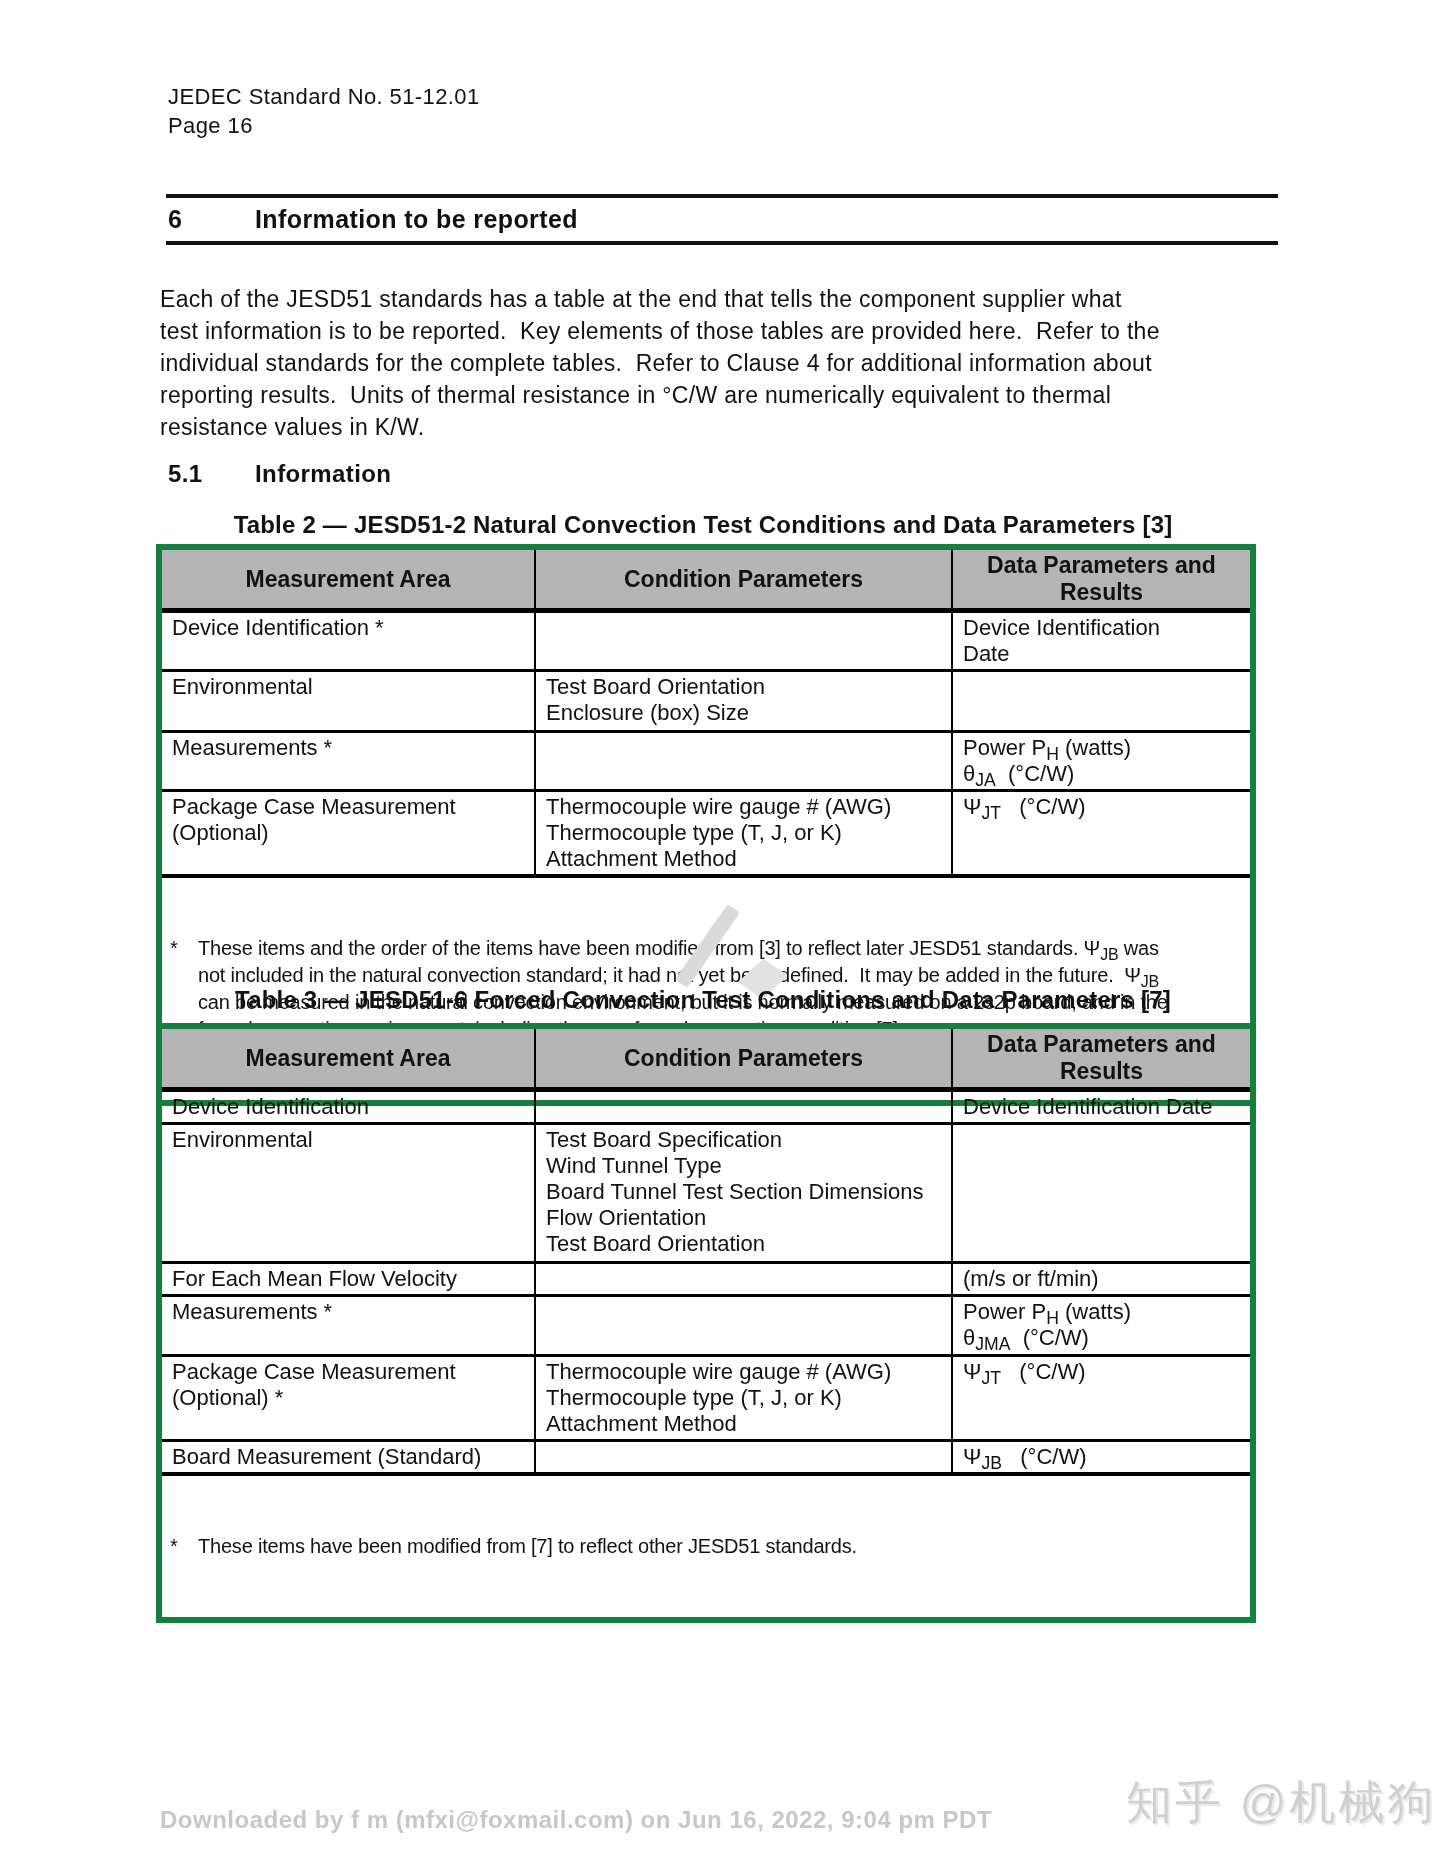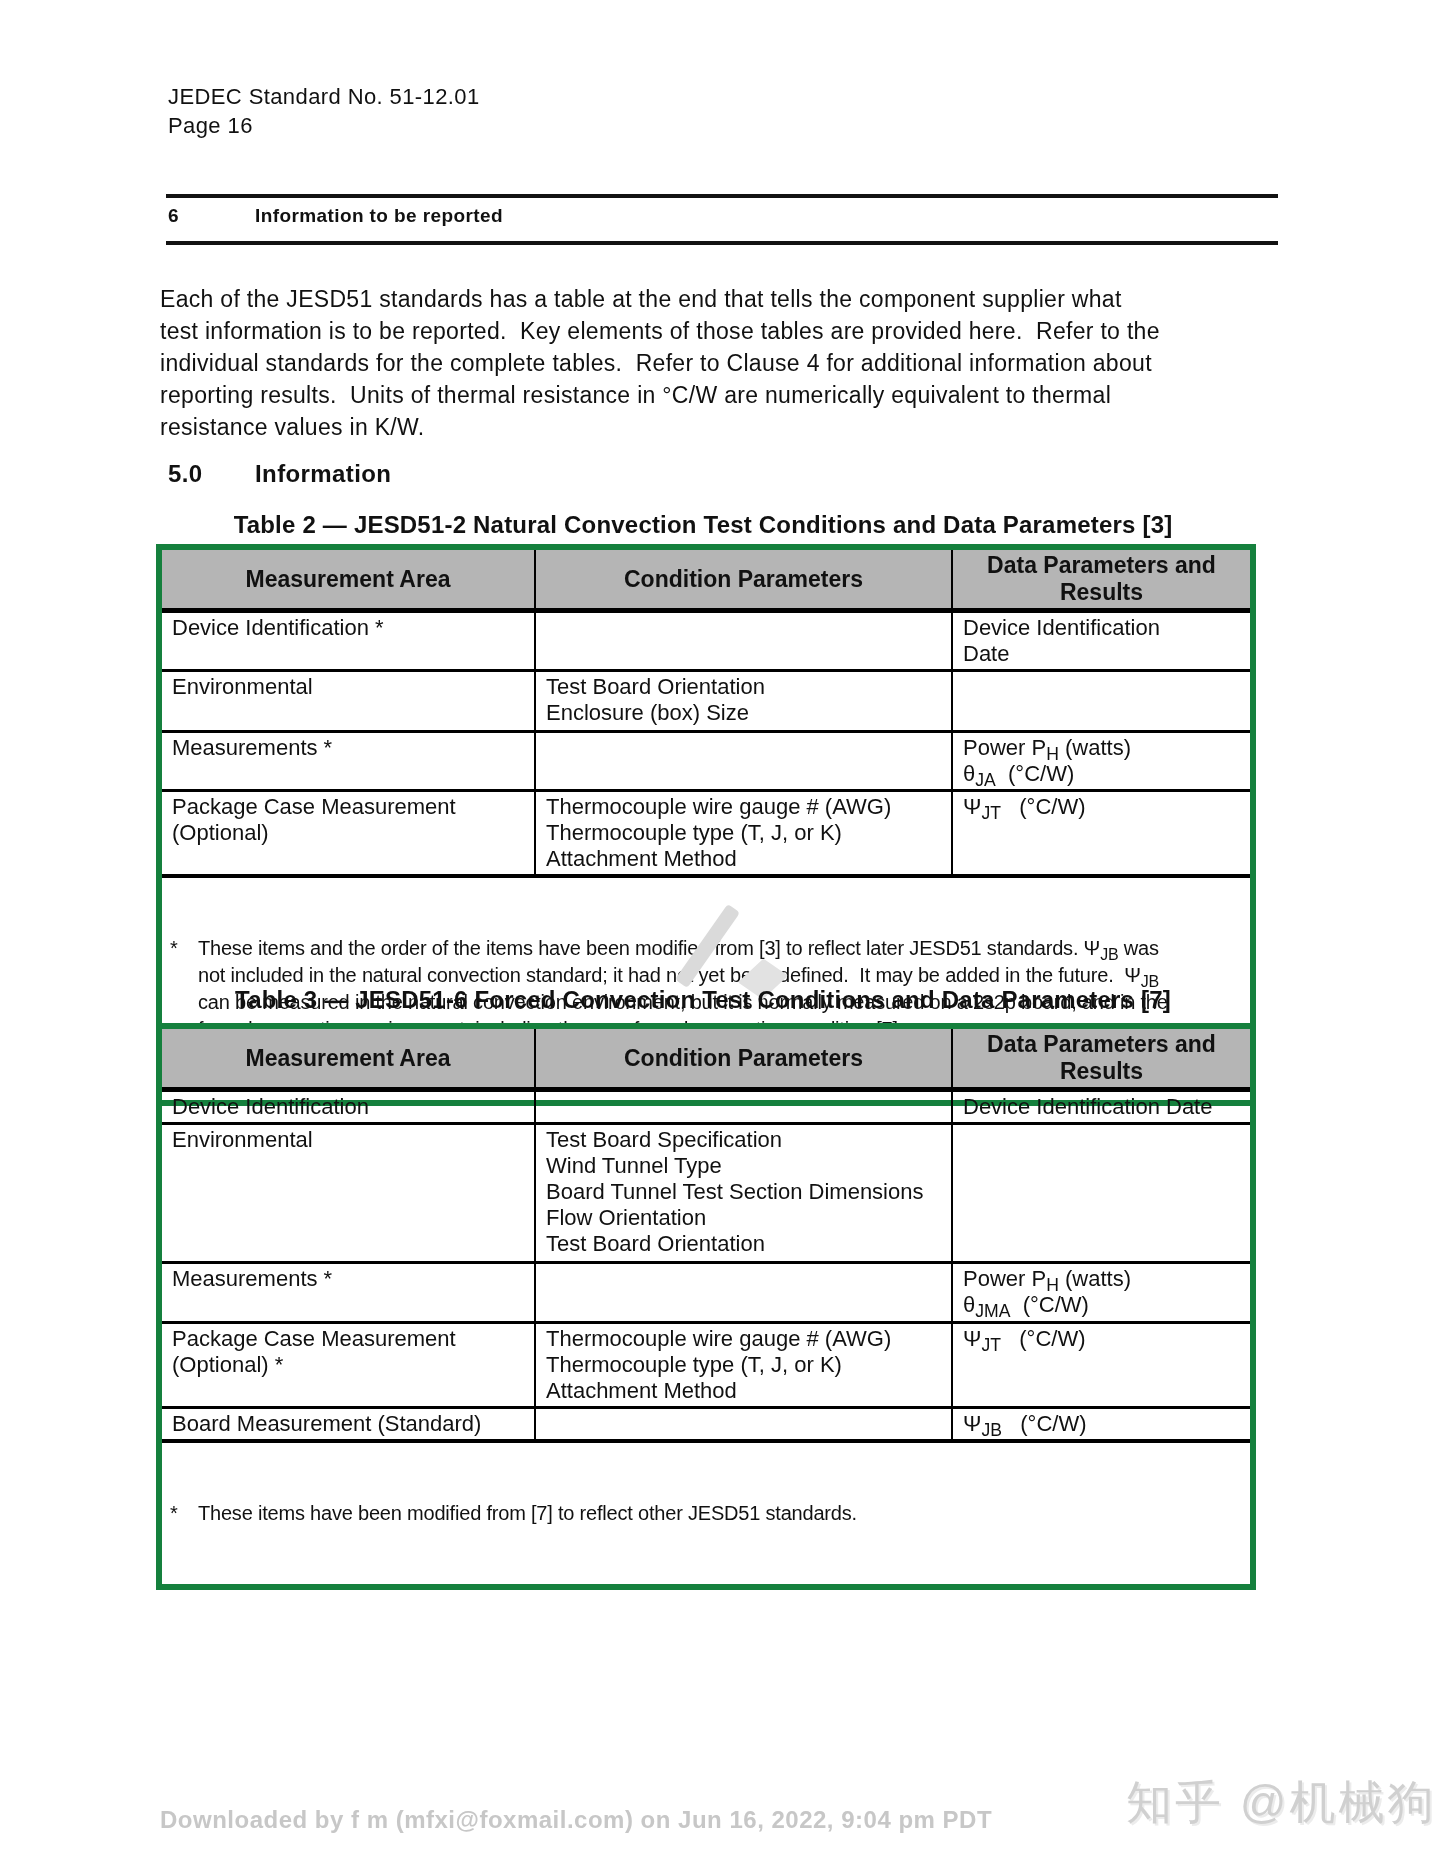--- a/index.html
+++ b/index.html
@@ -11,21 +11,21 @@
   }
   .abs { position: absolute; }
 
   
   .doc-header { left: 168px; top: 82px; font-size: 22px; line-height: 29px; letter-spacing: 0.4px; }
 
   
   .rule { left: 166px; width: 1112px; height: 4px; background: #121212; }
   .rule-top { top: 194px; }
   .rule-bottom { top: 241px; }
-  .section-heading { left: 168px; top: 205px; font-size: 19px; font-weight: bold; letter-spacing: 0.4px; }
+  .section-heading { left: 168px; top: 205px; font-size: 25px; font-weight: bold; letter-spacing: 0.4px; }
   .h-num { display: inline-block; min-width: 87px; }
 
   
   .intro { left: 160px; top: 283px; font-size: 23px; line-height: 32px; letter-spacing: 0.3px; white-space: pre; }
 
   .subsection-heading { left: 168px; top: 460px; font-size: 24px; font-weight: bold; letter-spacing: 0.4px; }
 
   
   .tbl-caption { left: 156px; width: 1094px; text-align: center; font-size: 24px; font-weight: bold; letter-spacing: 0.2px; }
   .cap2 { top: 511px; }
@@ -74,21 +74,21 @@
 </div>
 <div class="abs rule rule-bottom"></div>
 
 <div class="abs intro">Each of the JESD51 standards has a table at the end that tells the component supplier what
 test information is to be reported.  Key elements of those tables are provided here.  Refer to the
 individual standards for the complete tables.  Refer to Clause 4 for additional information about
 reporting results.  Units of thermal resistance in °C/W are numerically equivalent to thermal
 resistance values in K/W.</div>
 
 <div class="abs subsection-heading">
-  <span class="h-num">5.0</span><span>Information</span>
+  <span class="h-num">5.1</span><span>Information</span>
 </div>
 
 <div class="abs tbl-caption cap2">Table 2 — JESD51-2 Natural Convection Test Conditions and Data Parameters [3]</div>
 <div class="abs tbl-wrap2">
   <table>
     <colgroup>
         <col class="c1">
         <col class="c2">
         <col class="c3">
       </colgroup>
@@ -150,20 +150,25 @@
     <tr style="height:31px">
       <td><span>Device Identification</span></td>
       <td></td>
       <td><span>Device Identification Date</span></td>
     </tr>
     <tr style="height:139px">
       <td><span>Environmental</span></td>
       <td><span>Test Board Specification</span><br><span>Wind Tunnel Type</span><br><span>Board Tunnel Test Section Dimensions</span><br><span>Flow Orientation</span><br><span>Test Board Orientation</span></td>
       <td></td>
     </tr>
+    <tr style="height:32px">
+      <td><span>For Each Mean Flow Velocity</span></td>
+      <td></td>
+      <td><span>(m/s or ft/min)</span></td>
+    </tr>
     <tr style="height:60px">
       <td><span>Measurements *</span></td>
       <td></td>
       <td><span>Power P</span><sub>H</sub><span> (watts)</span><br><span>θ</span><sub>JMA</sub><span>  (°C/W)</span></td>
     </tr>
     <tr style="height:77px">
       <td><span>Package Case Measurement</span><br><span>(Optional) *</span></td>
       <td><span>Thermocouple wire gauge # (AWG)</span><br><span>Thermocouple type (T, J, or K)</span><br><span>Attachment Method</span></td>
       <td><span>Ψ</span><sub>JT</sub><span>   (°C/W)</span></td>
     </tr>

